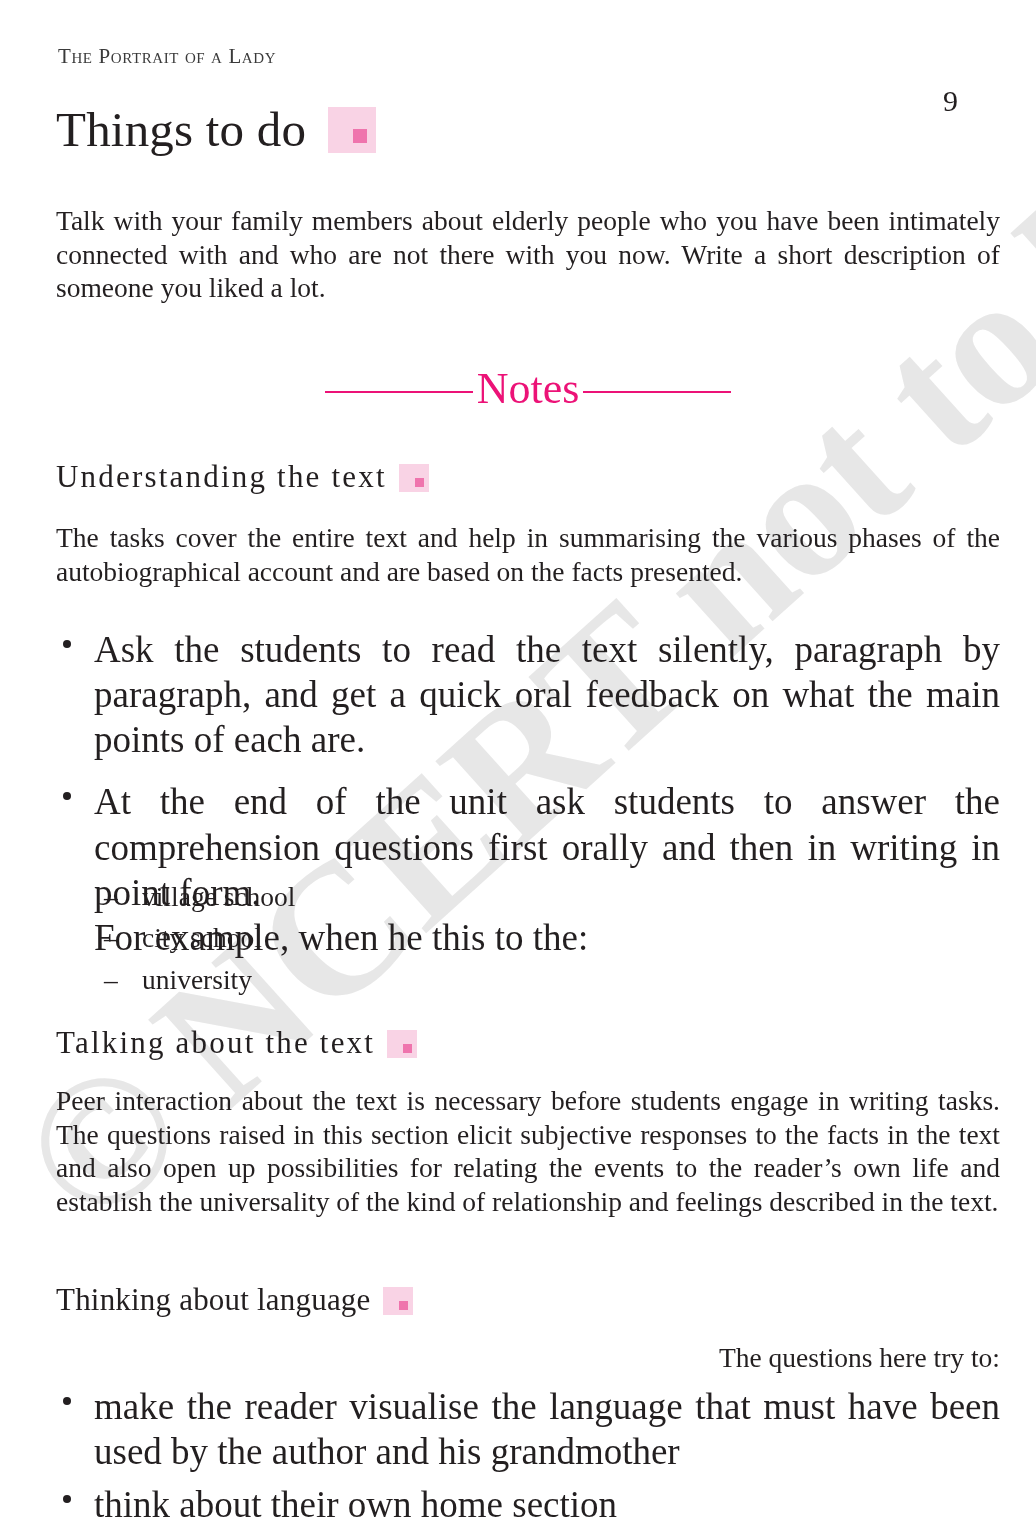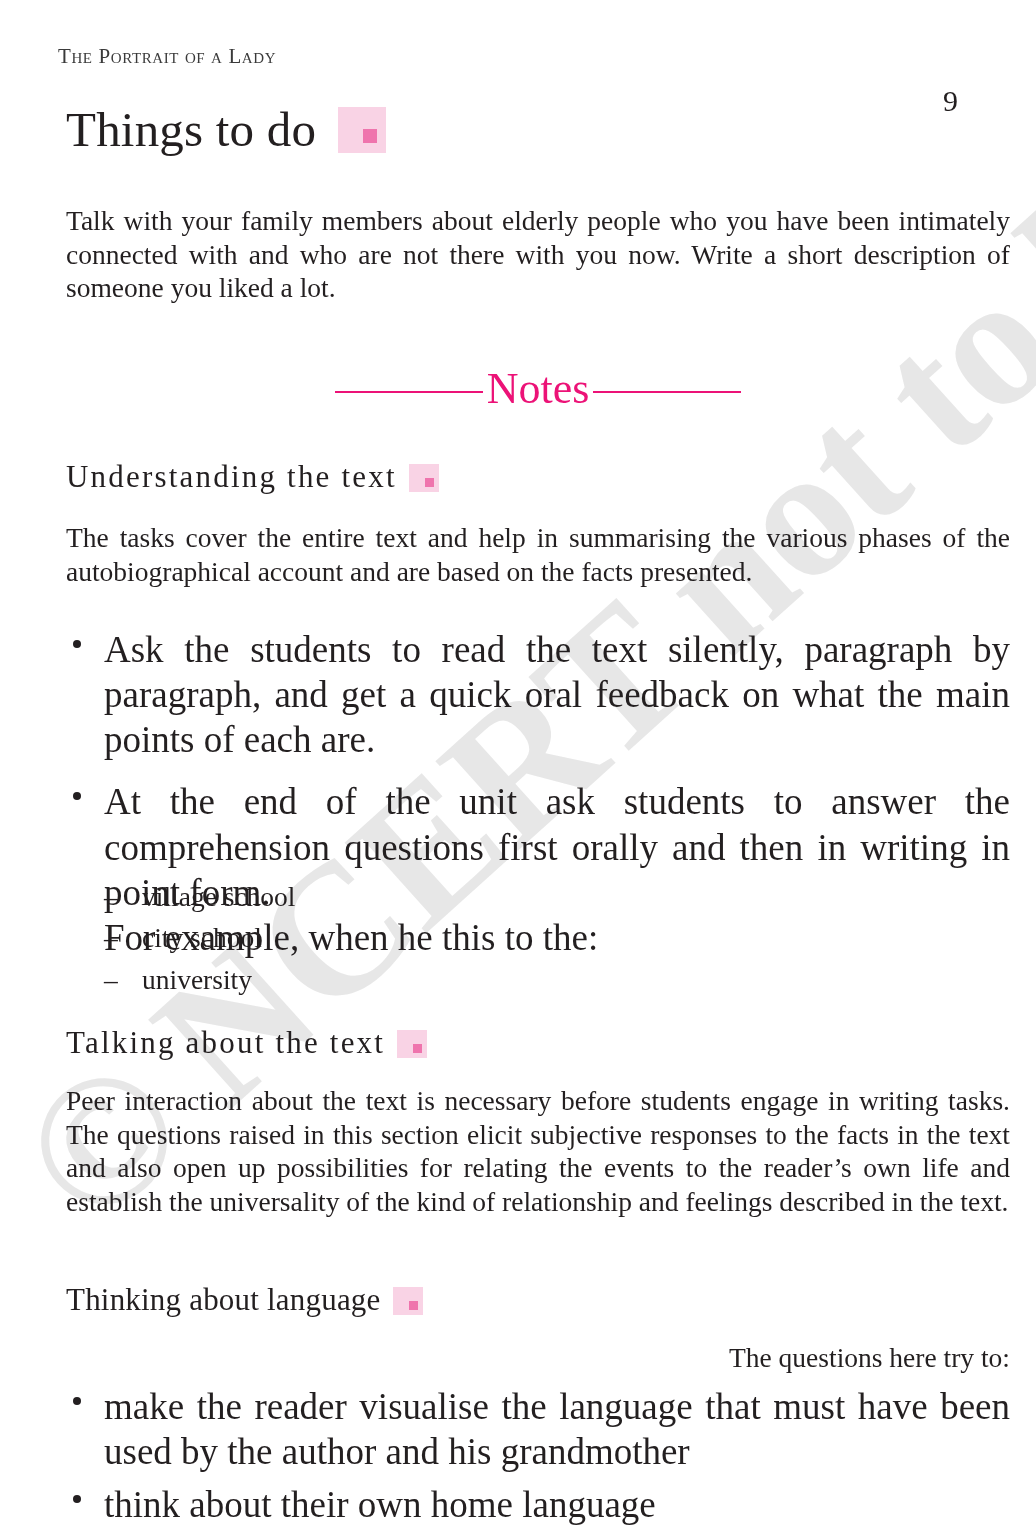--- a/index.html
+++ b/index.html
@@ -76,21 +76,21 @@
   .page-number {
     position: absolute;
     right: 0;
     top: 40px;
     font-size: 30px;
     color: #231f20;
   }
 
   .col {
     position: absolute;
-    left: 66px;
+    left: 56px;
     width: 944px;
   }
 
   
   .pink-mark {
     display: inline-block;
     vertical-align: middle;
     background: #f9d3e5;
     position: relative;
   }
@@ -318,19 +318,19 @@
     </div>
 
     <div class="col" style="top:1384px;">
       <ul class="bullets">
         <li>
           <span class="dot"></span>
           <span>make the reader visualise the language that must have been used by the author and his grandmother</span>
         </li>
         <li style="margin-top:8px;">
           <span class="dot"></span>
-          <span>think about their own home language</span>
+          <span>think about their own home section</span>
         </li>
       </ul>
     </div>
 
   </div>
 </div>
 
 </body></html>

